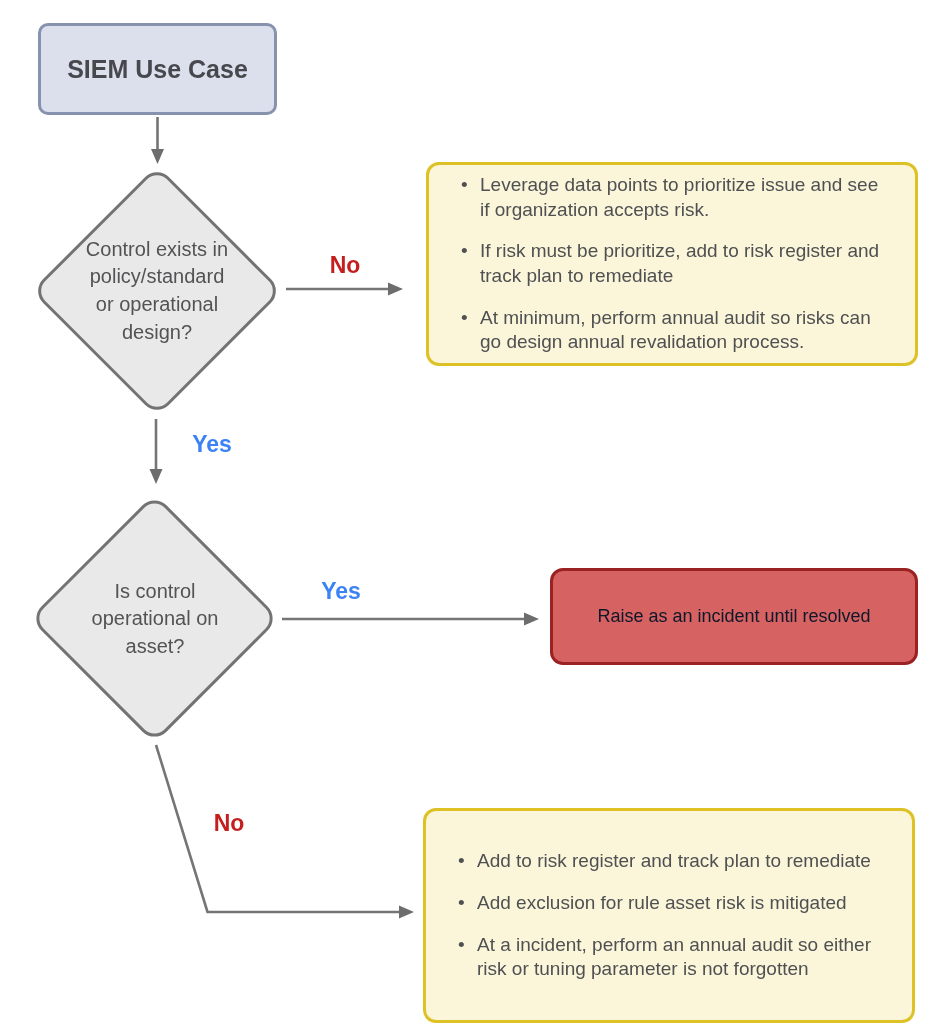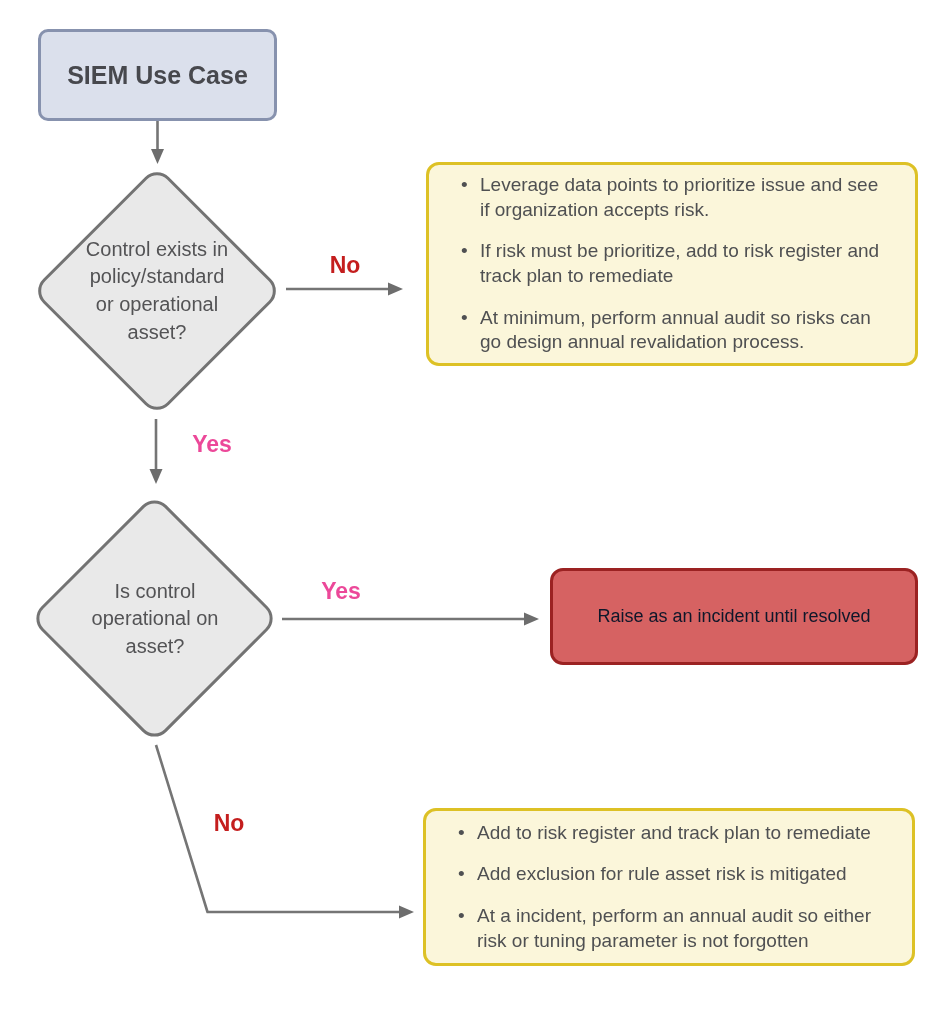--- a/index.html
+++ b/index.html
@@ -30,21 +30,21 @@
     stroke-linejoin: round;
   }
   .edges-layer polygon {
     fill: #6d6d6d;
     stroke: none;
   }
 
   
   .start-node {
     position: absolute;
-    left: 38px; top: 29px;
+    left: 38px; top: 23px;
     width: 239px; height: 92px;
     box-sizing: border-box;
     background: #dbe0ec;
     border: 3px solid #8792ae;
     border-radius: 10px;
     display: flex;
     align-items: center;
     justify-content: center;
     font-size: 25px;
     font-weight: 700;
@@ -83,21 +83,21 @@
     box-sizing: border-box;
     background: #fbf6da;
     border: 3px solid #ddc125;
     border-radius: 13px;
     display: flex;
     flex-direction: column;
     justify-content: center;
     padding: 14px 24px 14px 30px;
   }
   .outcome-1 { left: 426px; top: 162px; width: 492px; height: 204px; }
-  .outcome-2 { left: 423px; top: 808px; width: 492px; height: 158px; }
+  .outcome-2 { left: 423px; top: 808px; width: 492px; height: 215px; }
   .bullet-list {
     margin: 0;
     padding: 0;
     list-style: none;
     display: flex;
     flex-direction: column;
     gap: 17px;
   }
   .bullet-list li {
     position: relative;
@@ -135,21 +135,21 @@
 
   
   .edge-label {
     position: absolute;
     transform: translate(-50%, -50%);
     font-size: 23px;
     font-weight: 700;
     white-space: nowrap;
   }
   .edge-label.no  { color: #c41e1e; }
-  .edge-label.yes { color: #ec4899; }
+  .edge-label.yes { color: #3b82f6; }
   .label-no-1  { left: 345px; top: 265px; }
   .label-yes-1 { left: 212px; top: 444px; }
   .label-yes-2 { left: 341px; top: 591px; }
   .label-no-2  { left: 229px; top: 823px; }
 </style>
 </head>
 <body>
 
 <div class="canvas">
 
@@ -177,21 +177,21 @@
   </svg>
 
   <div class="start-node">
     <span>SIEM Use Case</span>
   </div>
 
   <div class="diamond-shape diamond-1"></div>
   <div class="diamond-label diamond-label-1">Control exists in
 policy/standard
 or operational
-asset?</div>
+design?</div>
 
   <div class="diamond-shape diamond-2"></div>
   <div class="diamond-label diamond-label-2">Is control
 operational on
 asset?</div>
 
   <div class="edge-label no label-no-1">No</div>
   <div class="edge-label yes label-yes-1">Yes</div>
   <div class="edge-label yes label-yes-2">Yes</div>
   <div class="edge-label no label-no-2">No</div>

